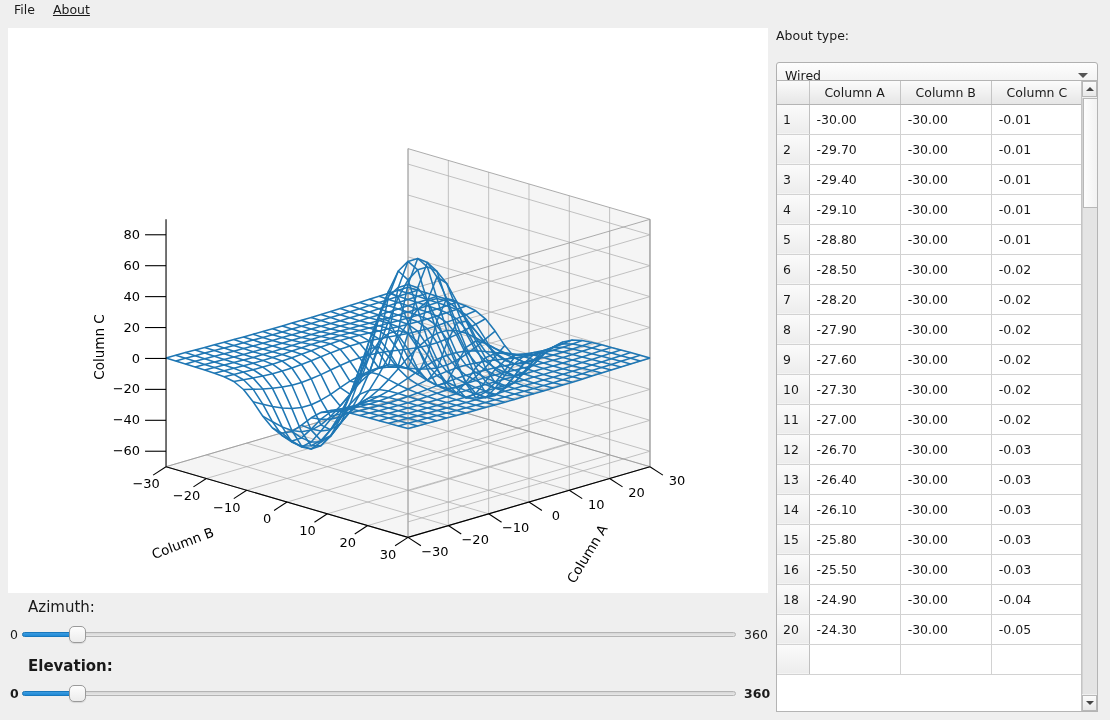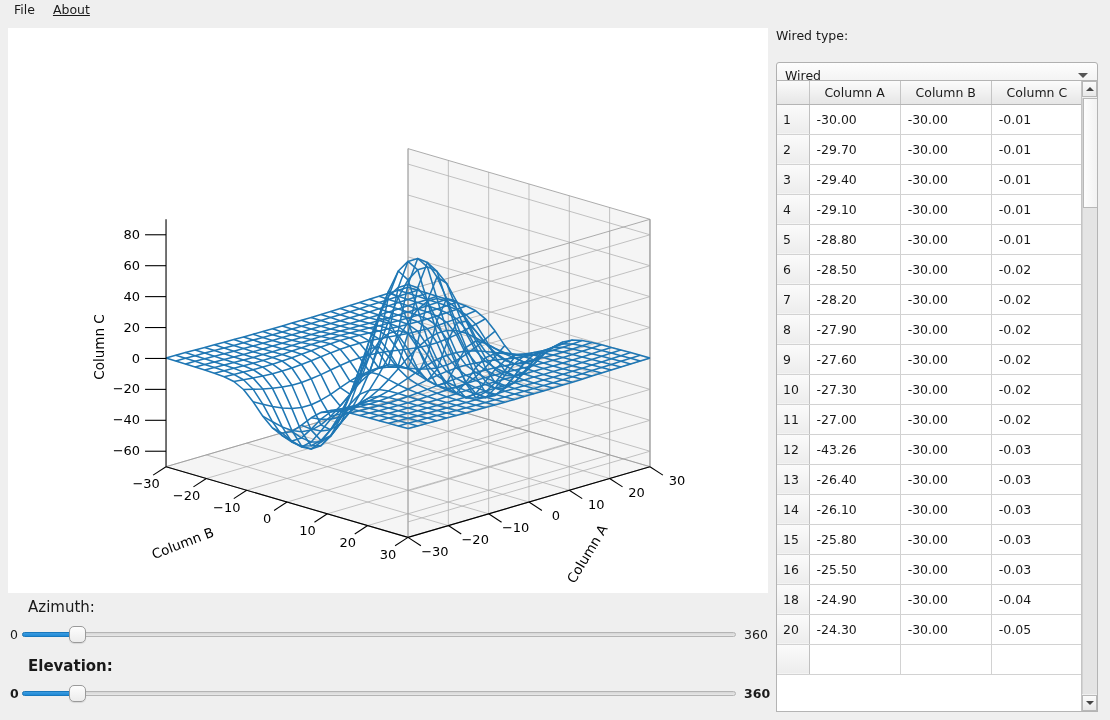--- a/index.html
+++ b/index.html
@@ -374,21 +374,21 @@
         <div class="slider-groove"></div>
         <div class="slider-fill" style="width: 55px;"></div>
         <div class="slider-handle" style="left: 47px;"></div>
       </div>
       <div class="slider-end right">360</div>
     </div>
   </div>
 
   <div id="right-panel">
 
-    <div id="plot-type-label">Wired type:</div>
+    <div id="plot-type-label">About type:</div>
 
     <div id="plot-type-combo">
       <span class="combo-text">Wired</span>
       <span class="combo-arrow"></span>
     </div>
 
     <div id="table-wrap">
       <div id="table-scroll-area">
         <table id="data-table">
           <thead>
@@ -461,21 +461,21 @@
                 <td class="colC">-0.02</td>
               </tr>
               <tr>
                 <td class="rownum">11</td>
                 <td class="colA">-27.00</td>
                 <td class="colB">-30.00</td>
                 <td class="colC">-0.02</td>
               </tr>
               <tr>
                 <td class="rownum">12</td>
-                <td class="colA">-43.26</td>
+                <td class="colA">-26.70</td>
                 <td class="colB">-30.00</td>
                 <td class="colC">-0.03</td>
               </tr>
               <tr>
                 <td class="rownum">13</td>
                 <td class="colA">-26.40</td>
                 <td class="colB">-30.00</td>
                 <td class="colC">-0.03</td>
               </tr>
               <tr>

